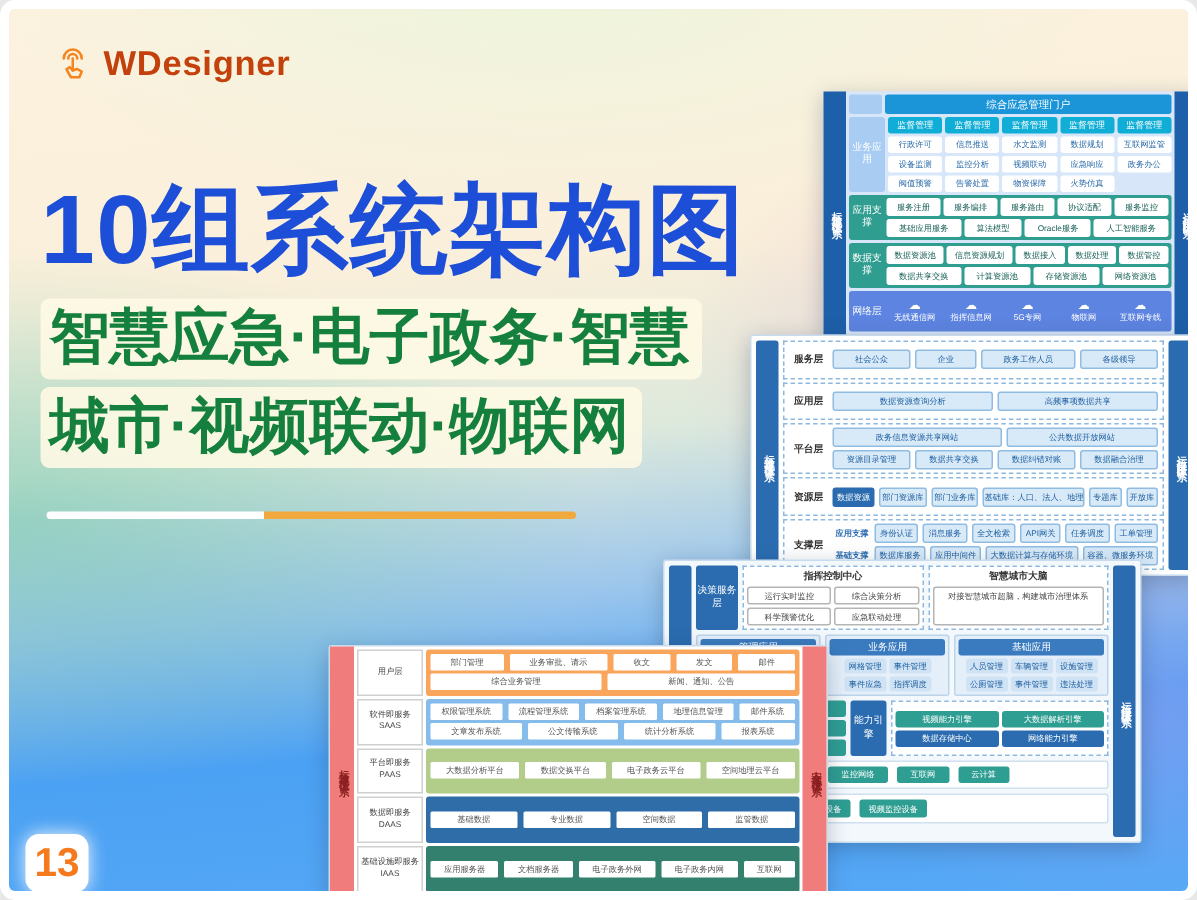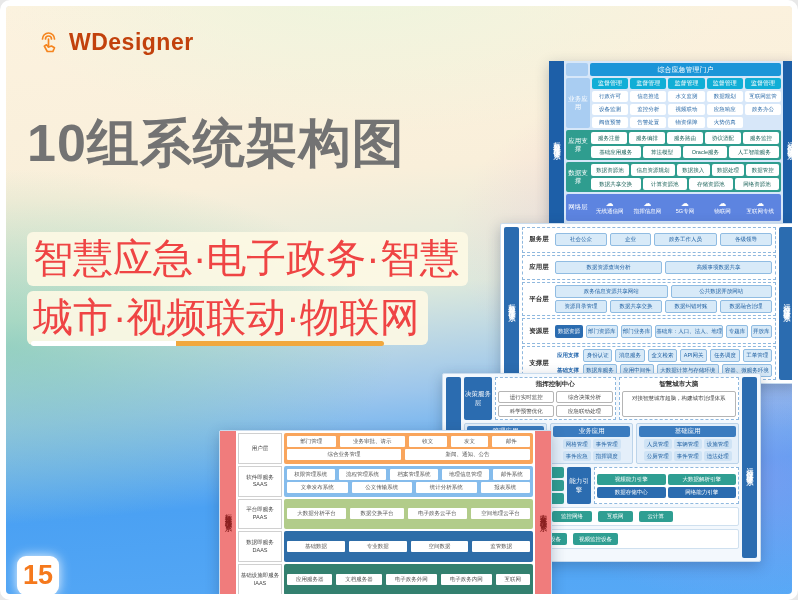--- a/index.html
+++ b/index.html
@@ -8,22 +8,22 @@
   .bg{position:absolute;inset:0;background:
       radial-gradient(42% 30% at 94% 80%, rgba(186,150,236,.38), transparent 70%),
       radial-gradient(90% 55% at 0% 58%, rgba(96,193,163,.50), transparent 55%),
       radial-gradient(70% 52% at 100% 40%, rgba(233,162,210,.55), transparent 62%),
       radial-gradient(80% 45% at 45% -5%, rgba(236,245,221,.95), transparent 60%),
       linear-gradient(175deg,#fcf2df 0%,#f9efda 30%,#dde9dc 48%,#9cc6ec 64%,#4ba1f3 79%,#57a9f6 100%);}
   
   .logo{position:absolute;left:29px;top:23px;display:flex;align-items:center;gap:7px;color:#c2410c;}
   .logo svg{width:27px;height:27px;}
   .logo-text{font-size:23px;font-weight:700;letter-spacing:.5px;}
-  .title{position:absolute;left:21px;top:103px;font-size:52px;font-weight:800;color:#737373;letter-spacing:1px;white-space:nowrap;}
-  .subtitle{position:absolute;left:21px;top:226px;font-size:40px;font-weight:400;color:#ef4444;line-height:50px;}
+  .title{position:absolute;left:21px;top:103px;font-size:65px;font-weight:800;color:#1d4ed8;letter-spacing:1px;white-space:nowrap;}
+  .subtitle{position:absolute;left:21px;top:193px;font-size:40px;font-weight:700;color:#15803d;line-height:50px;}
   .subtitle .hl{background:rgba(253,248,228,.92);padding:1px 8px 3px 6px;border-radius:6px;display:inline-block;margin-bottom:5px;white-space:nowrap;}
   .divider{position:absolute;left:25px;top:335px;width:353px;height:5px;border-radius:3px;
            background:linear-gradient(90deg,#ffffff 0,#ffffff 41%,#f1a83d 41%,#f1a83d 100%);}
   .tag{position:absolute;left:27px;top:351px;background:#fff;border-radius:10px;padding:5px 15px;
        font-size:24px;font-weight:700;color:#f5791d;box-shadow:0 2px 10px rgba(120,90,40,.18);}
   .badge{position:absolute;left:11px;top:550px;width:42px;height:39px;background:#fff;border-radius:9px;
          display:flex;align-items:center;justify-content:center;font-size:27px;font-weight:700;color:#f5791d;
          box-shadow:0 0 12px rgba(255,255,255,.9);}
   
   .card{position:absolute;display:flex;box-shadow:0 4px 14px rgba(30,50,80,.28);border-radius:2px;}
@@ -131,21 +131,21 @@
   </div>
 
   <div class="title">10组系统架构图</div>
 
   <div class="subtitle">
     <span class="hl">智慧应急·电子政务·智慧</span><br>
     <span class="hl">城市·视频联动·物联网</span>
   </div>
 
   <div class="divider"></div>
-  <div class="badge">15</div>
+  <div class="badge">13</div>
 
   <div class="card d1">
     <div class="vbar">标准规范体系</div>
     <div class="d1-main">
       <div class="d1-titlerow">
         <div class="d1-corner"></div>
         <div class="d1-title box">综合应急管理门户</div>
       </div>
       <div class="d1-biz">
         <div class="d1-bizlabel">业务应用</div>

